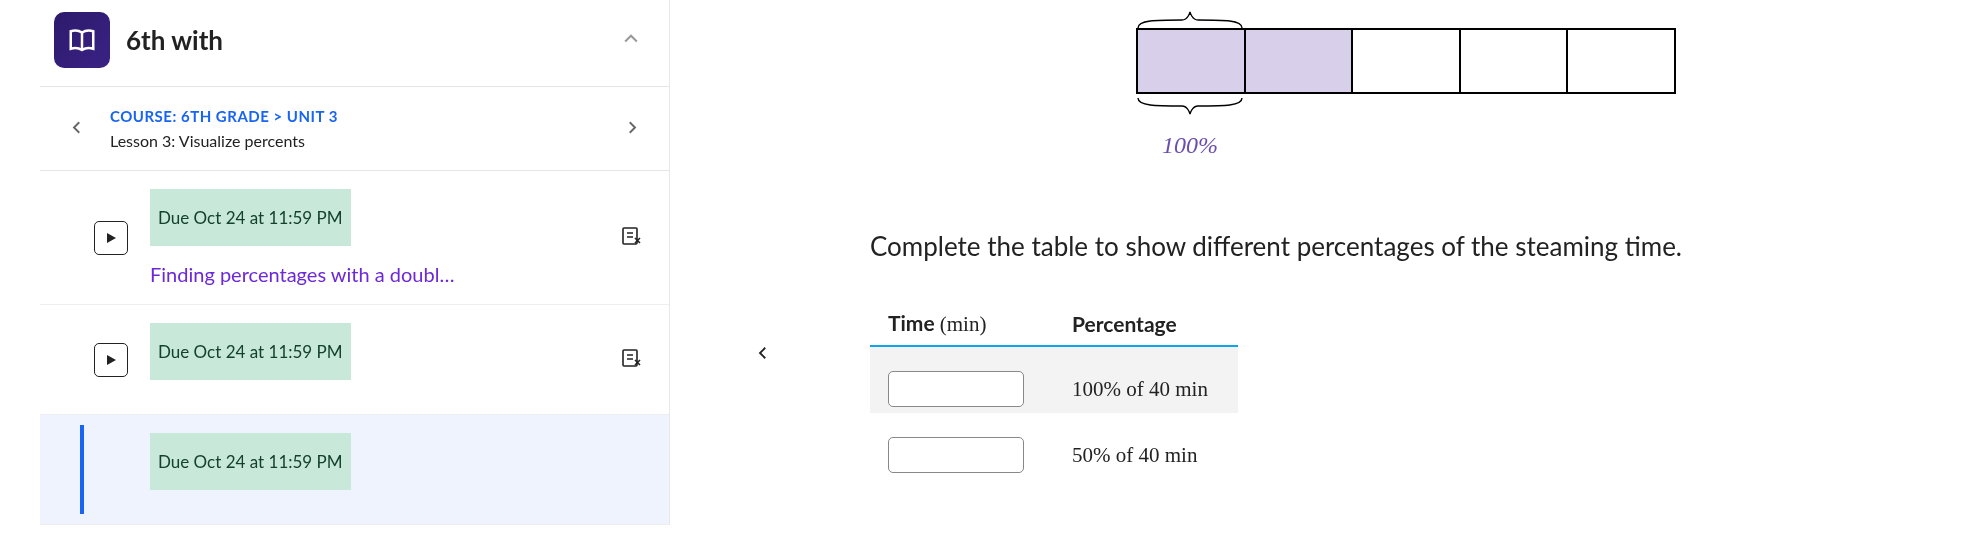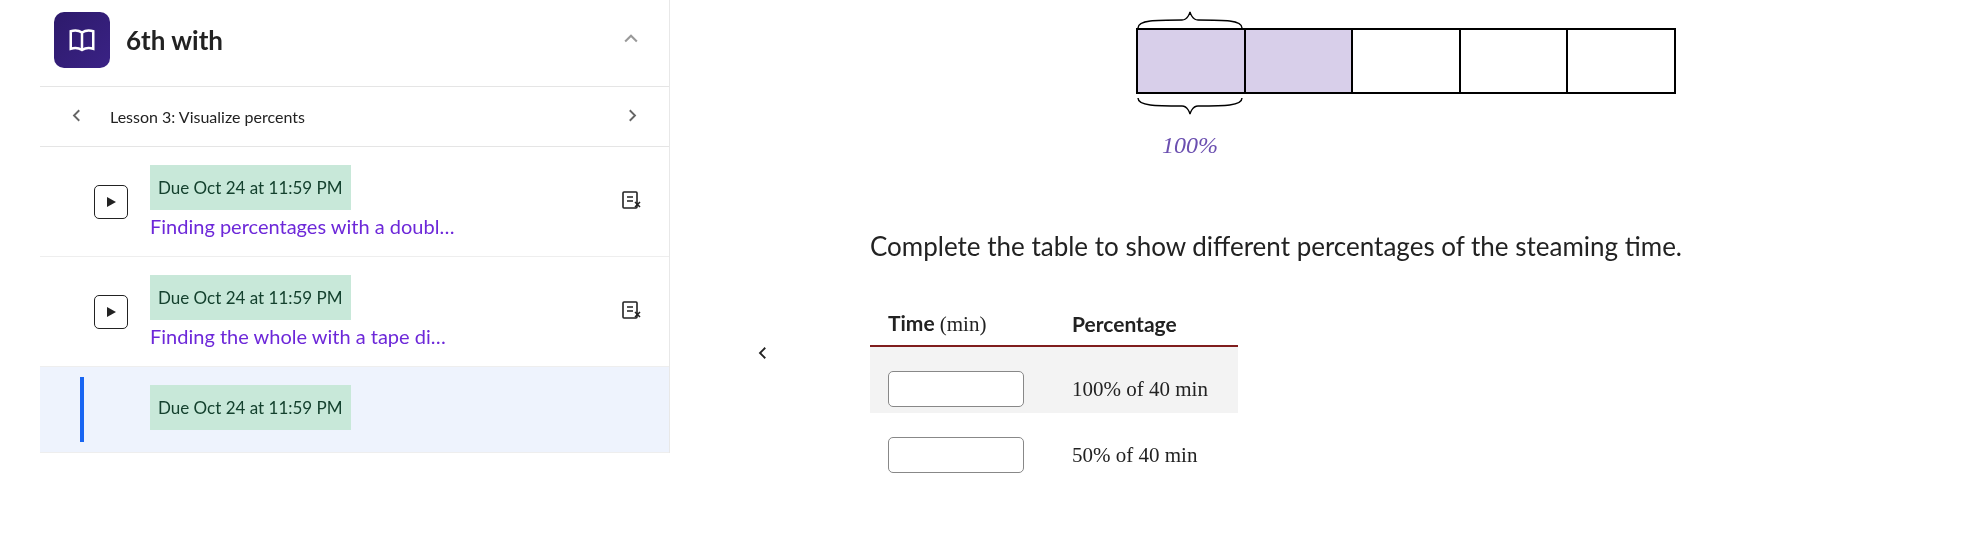--- a/index.html
+++ b/index.html
@@ -111,22 +111,22 @@
     flex-shrink: 0;
     background: #fff;
   }
   .assign-play svg { width: 12px; height: 12px; fill: #222; }
   .assign-body { flex: 1; min-width: 0; }
   .due-badge {
     display: inline-block;
     background: #c8e8d9;
     color: #14412e;
     font-size: 17px;
-    padding: 12px 8px;
-    margin-bottom: 4px;
+    padding: 18px 8px;
+    margin-bottom: 16px;
   }
   .assign-title {
     font-size: 20px;
     color: #6d28d9;
     white-space: nowrap;
     overflow: hidden;
     text-overflow: ellipsis;
   }
   .assign-edit {
     margin-left: 14px;
@@ -210,21 +210,21 @@
     border-collapse: collapse;
     font-family: Georgia, "Times New Roman", serif;
     font-size: 21px;
   }
   .ans-table th {
     font-family: "Lato", Arial, sans-serif;
     font-weight: 700;
     font-size: 21px;
     text-align: left;
     padding: 8px 30px 8px 18px;
-    border-bottom: 2px solid #7f1d1d;
+    border-bottom: 2px solid #0ea5e9;
   }
   .ans-table th .unit {
     font-family: Georgia, serif;
     font-weight: 400;
   }
   .ans-table td {
     padding: 24px 30px 6px 18px;
     vertical-align: middle;
   }
   .ans-table tbody tr:nth-child(odd) td { background: #f3f3f3; }
@@ -258,20 +258,21 @@
         </svg>
     </div>
   </div>
 
   <div class="lesson-nav">
     <div class="nav-arrow left">
       <svg viewBox="0 0 24 24">
           <polyline points="15 5 8 12 15 19"></polyline>
         </svg>
     </div>
+    <div class="breadcrumb">COURSE: 6TH GRADE  &gt;  UNIT 3</div>
     <div class="lesson-title">Lesson 3: Visualize percents</div>
     <div class="nav-arrow right">
       <svg viewBox="0 0 24 24">
           <polyline points="9 5 16 12 9 19"></polyline>
         </svg>
     </div>
   </div>
 
   <div class="assign-list">
 
@@ -295,21 +296,20 @@
     </div>
 
     <div class="assign-item">
       <div class="assign-play">
         <svg viewBox="0 0 12 12">
             <polygon points="2,1 11,6 2,11"></polygon>
           </svg>
       </div>
       <div class="assign-body">
         <span class="due-badge">Due Oct 24 at 11:59 PM</span>
-        <div class="assign-title">Finding the whole with a tape di…</div>
       </div>
       <div class="assign-edit">
         <svg viewBox="0 0 24 24">
             <rect x="4" y="4" width="14" height="16" rx="1"></rect>
             <path d="M8 9h6M8 13h6"></path>
             <path d="M16 14l5 5M21 14l-5 5"></path>
           </svg>
       </div>
     </div>
 

